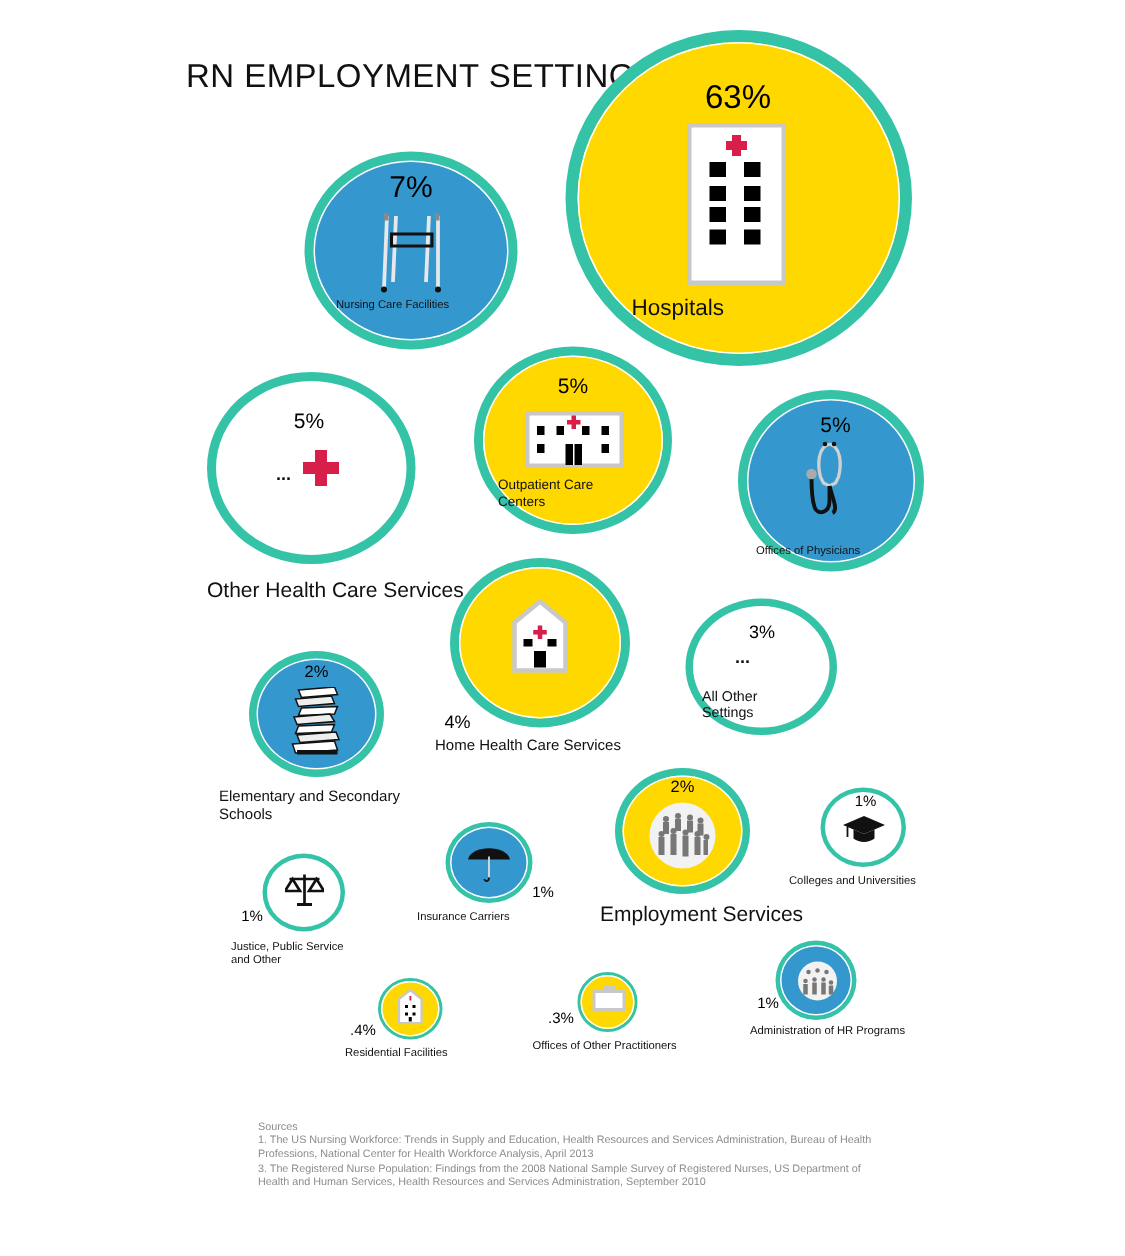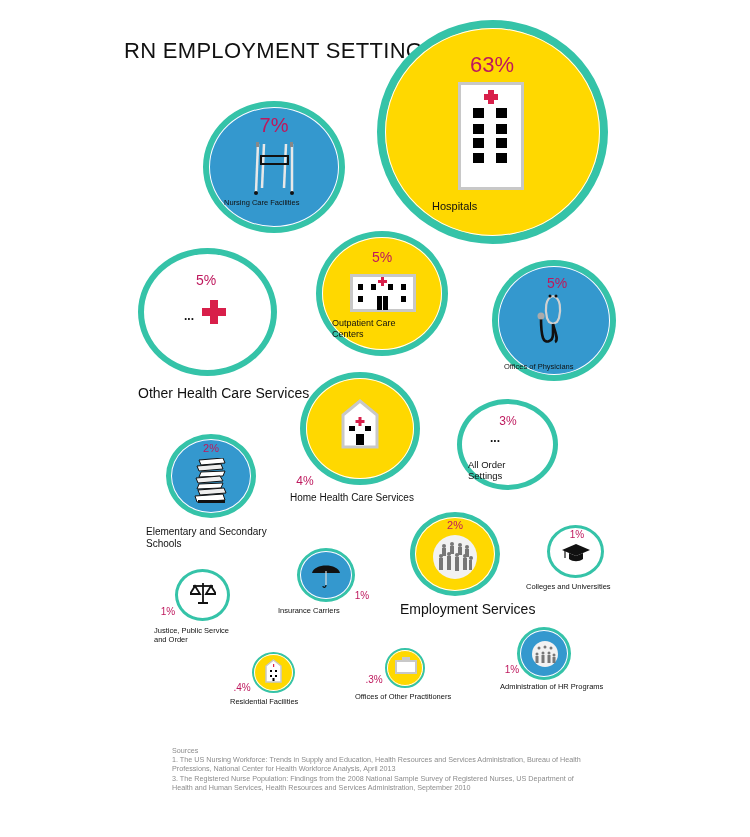--- a/index.html
+++ b/index.html
@@ -5,21 +5,21 @@
   html, body { margin:0; padding:0; background:#ffffff; }
   body { width:750px; height:837px; position:relative; overflow:hidden;
          font-family: "Liberation Sans", "DejaVu Sans", sans-serif; color:#111; }
   .title { position:absolute; left:124px; top:38px; font-size:22px; letter-spacing:0.3px; color:#111; white-space:nowrap; }
   .bubble { position:absolute; box-sizing:border-box; border-radius:50%;
             border-style:solid; border-color:#35c3a8; }
   .bubble .inner { position:absolute; inset:0; border-radius:50%; box-sizing:border-box; border:1.5px solid #ffffff; }
   .yellow { background:#ffd800; }
   .blue { background:#3498ce; }
   .white { background:#ffffff; }
-  .pct { position:absolute; text-align:center; font-size:14px; color:#be185d; white-space:nowrap; }
+  .pct { position:absolute; text-align:center; font-size:14px; color:#000000; white-space:nowrap; }
   .lbl { position:absolute; text-align:left; font-size:10px; color:#111; line-height:12px; white-space:nowrap; }
   .lbl.sm { font-size:7.5px; line-height:9px; }
   .lbl.md { font-size:9px; line-height:11px; }
   .icon { position:absolute; }
   .sources { position:absolute; left:172px; top:746px; width:420px; font-size:7.2px; line-height:9.2px; color:#8c8c8c; }
   .sources div { white-space:nowrap; }
 </style>
 </head>
 <body>
 
@@ -38,21 +38,21 @@
       <rect x="15" y="26" width="11" height="10" fill="#000"></rect>
         <rect x="38" y="26" width="11" height="10" fill="#000"></rect>
       <rect x="15" y="42" width="11" height="10" fill="#000"></rect>
         <rect x="38" y="42" width="11" height="10" fill="#000"></rect>
       <rect x="15" y="56" width="11" height="10" fill="#000"></rect>
         <rect x="38" y="56" width="11" height="10" fill="#000"></rect>
       <rect x="15" y="71" width="11" height="10" fill="#000"></rect>
         <rect x="38" y="71" width="11" height="10" fill="#000"></rect>
     </svg>
   </div>
-  <div class="lbl" style="left:432px;top:200px;width:100px;font-size:11px;">Hospitals</div>
+  <div class="lbl" style="left:421px;top:200px;width:100px;font-size:15px;">Hospitals</div>
 </div>
 
 <div>
   <div class="bubble blue" style="left:203px;top:101px;width:142px;height:132px;border-width:6px;">
       <div class="inner"></div>
     </div>
   <div class="pct" style="left:244px;top:114px;width:60px;font-size:20px;">7%</div>
   <div class="icon" style="left:252px;top:140px;">
     <svg width="44" height="56" viewBox="0 0 44 56">
       <g stroke="#e8e8e8" stroke-width="2.5" fill="none">
@@ -144,21 +144,21 @@
   </div>
   <div class="pct" style="left:290px;top:474px;width:30px;font-size:12px;">4%</div>
   <div class="lbl" style="left:290px;top:492px;width:130px;font-size:10px;">Home Health Care Services</div>
 </div>
 
 <div>
   <div class="bubble white" style="left:457px;top:399px;width:101px;height:91px;border-width:5px;"></div>
   <div class="pct" style="left:490px;top:414px;width:36px;font-size:12px;">3%</div>
   <div class="lbl" style="left:490px;top:432px;width:36px;font-size:12px;font-weight:bold;">...</div>
   <div class="lbl" style="left:468px;top:459px;width:80px;font-size:9.5px;line-height:11px;">
-    <div>All Order</div>
+    <div>All Other</div>
     <div>Settings</div>
   </div>
 </div>
 
 <div>
   <div class="bubble blue" style="left:166px;top:434px;width:90px;height:84px;border-width:5px;">
       <div class="inner"></div>
     </div>
   <div class="pct" style="left:196px;top:442px;width:30px;font-size:11px;">2%</div>
   <div class="icon" style="left:193px;top:458px;">
@@ -234,21 +234,21 @@
       <line x1="13" y1="2" x2="13" y2="21" stroke="#111" stroke-width="1.8"></line>
       <line x1="3" y1="5" x2="23" y2="5" stroke="#111" stroke-width="1.8"></line>
       <path d="M0 13 L5 5 L10 13 Z" fill="none" stroke="#111" stroke-width="1.8"></path>
       <path d="M16 13 L21 5 L26 13 Z" fill="none" stroke="#111" stroke-width="1.8"></path>
       <rect x="8" y="21" width="10" height="2" fill="#111"></rect>
     </svg>
   </div>
   <div class="pct" style="left:156px;top:606px;width:24px;font-size:10px;">1%</div>
   <div class="lbl sm" style="left:154px;top:626px;width:100px;">
     <div>Justice, Public Service</div>
-    <div>and Order</div>
+    <div>and Other</div>
   </div>
 </div>
 
 <div>
   <div class="bubble blue" style="left:297px;top:548px;width:58px;height:54px;border-width:3px;">
       <div class="inner"></div>
     </div>
   <div class="icon" style="left:311px;top:561px;">
     <svg width="30" height="28" viewBox="0 0 30 28">
       <path d="M1 12 C3 2 27 2 29 12 Z" fill="#111"></path>

